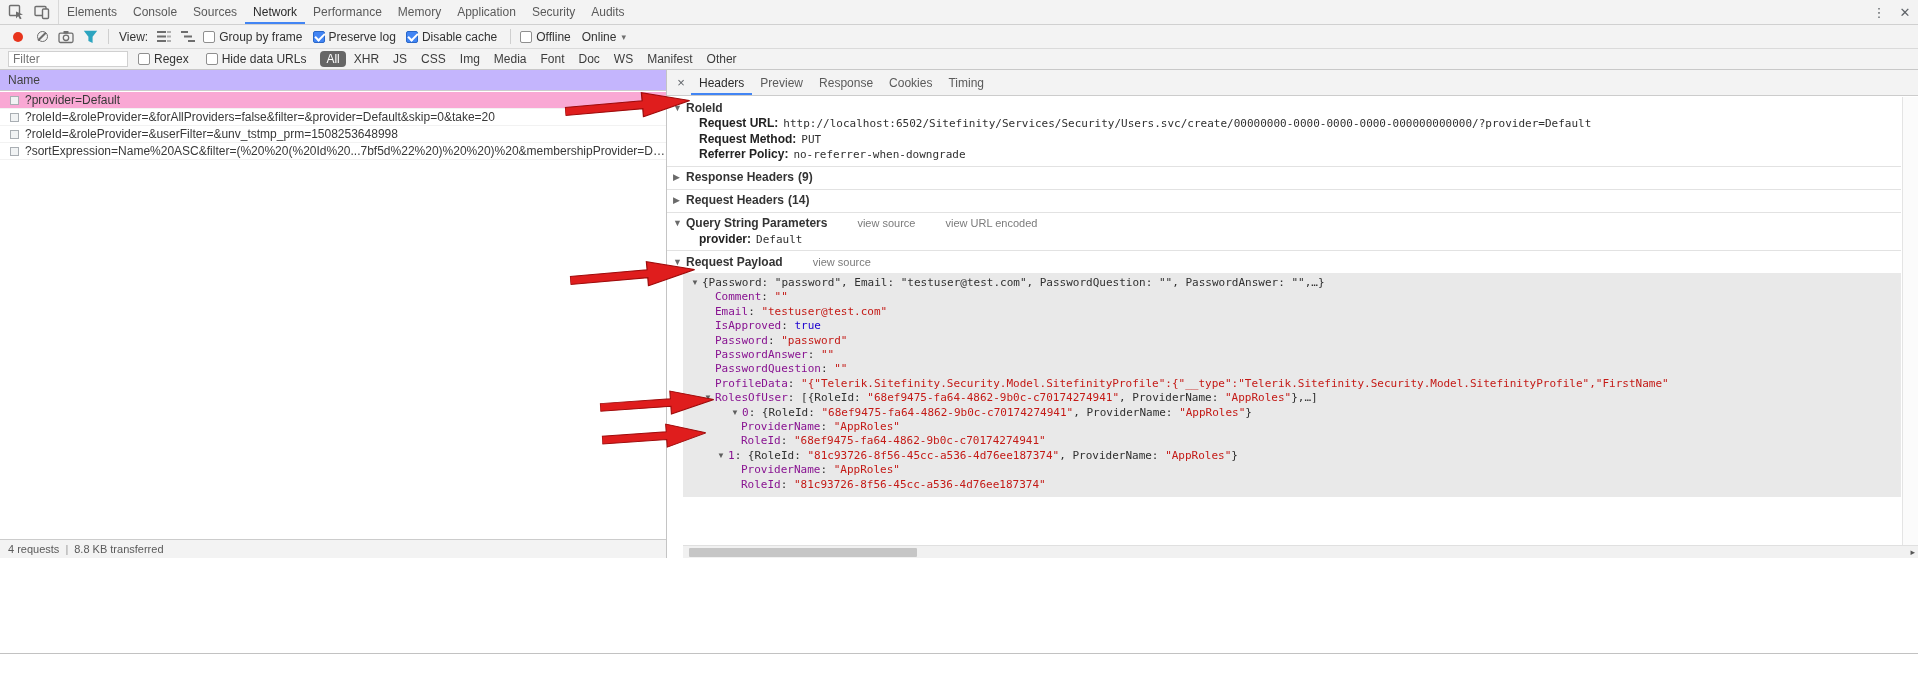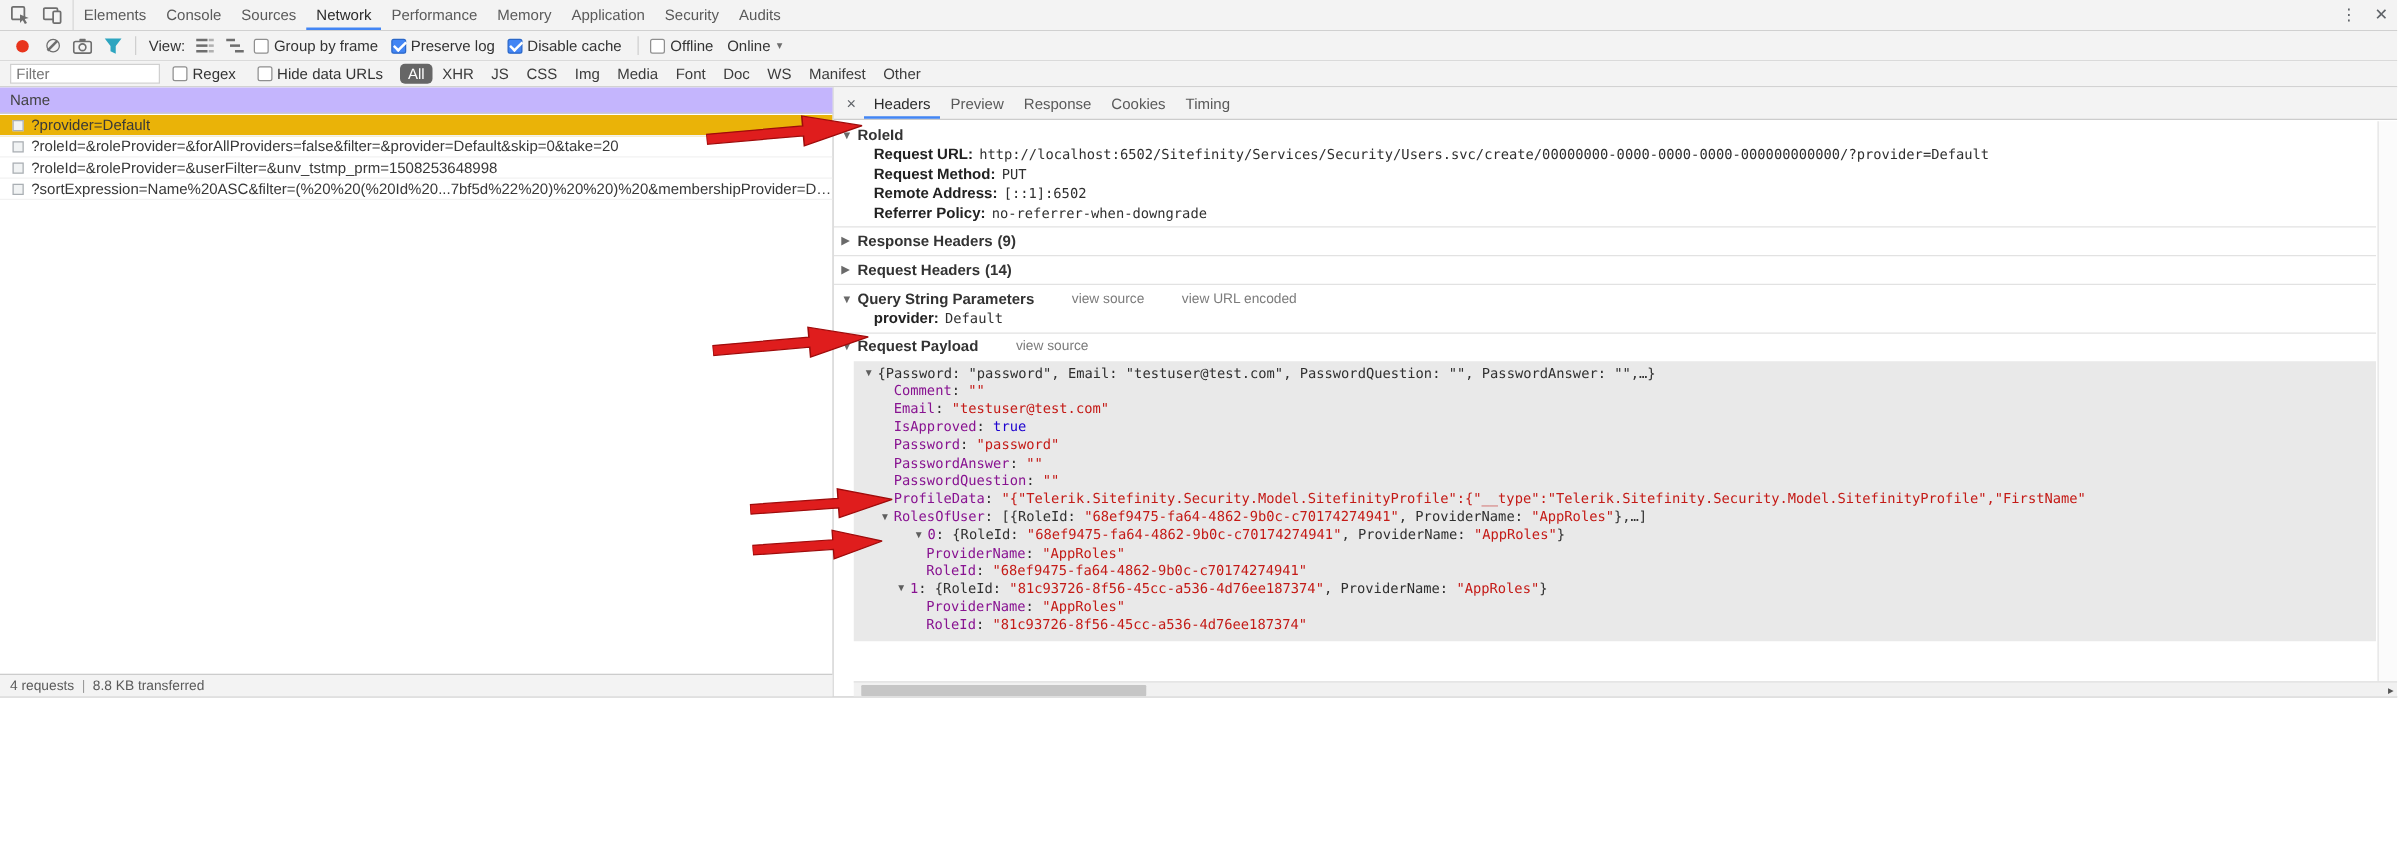--- a/index.html
+++ b/index.html
@@ -1,18 +1,18 @@
 <!DOCTYPE html>
 <html><head>
 <meta charset="utf-8">
 <style>
   * { box-sizing: border-box; margin: 0; padding: 0; }
   html,body { width:1918px; height:682px; background:#fff; font-family:"Liberation Sans","DejaVu Sans",sans-serif; font-size:12px; color:#333; overflow:hidden; }
 
-  .devtools { position:relative; width:1918px; height:558px; background:#fff; border-bottom:1px solid #c2c2c2; overflow:hidden; }
+  .devtools { position:relative; width:1918px; height:654px; background:#fff; border-bottom:1px solid #c2c2c2; overflow:hidden; }
 
   
   .tabbar { display:flex; align-items:stretch; height:25px; background:#f3f3f3; border-bottom:1px solid #d0d0d0; }
   .tab-icons { display:flex; align-items:center; padding:0 3px; border-right:1px solid #d8d8d8; }
   .ticon { width:26px; height:100%; display:flex; align-items:center; justify-content:center; }
   .tabs { display:flex; }
   .tab { padding:0 8px; display:flex; align-items:center; color:#5a5a5a; cursor:default; white-space:nowrap; }
   .tab.active { color:#2b2b2b; box-shadow: inset 0 -2px 0 #4285f4; }
   .tabbar-spacer { flex:1; }
   .winbtn { width:26px; display:flex; align-items:center; justify-content:center; color:#5f6368; font-size:13px; cursor:default; }
@@ -38,21 +38,21 @@
   .chips { display:flex; align-items:flex-end; gap:2px; color:#3c3c3c; }
   .chip { padding:1px 6px; border-radius:4px; cursor:default; }
   .chip.active { background:#666; color:#fff; }
 
   
   .panels { display:flex; height:488px; }
   .left-panel { position:relative; width:667px; flex:0 0 667px; border-right:1px solid #c4c4c4; background:#fff; }
   .col-header { height:21px; line-height:21px; padding-left:8px; border-bottom:1px solid #ccc; background:#c4b5fd; color:#424242; cursor:default; }
   .rows { position:absolute; top:22px; left:0; right:0; bottom:19px; overflow:hidden; }
   .req-row { display:flex; align-items:center; height:17px; padding-left:10px; color:#383838; border-bottom:1px solid #f2f2f2; white-space:nowrap; cursor:default; }
-  .req-row.selected { background:#eab308; }
+  .req-row.selected { background:#f9a8d4; }
   .req-icon { flex:0 0 auto; width:9px; height:9px; border:1px solid #a9aeb3; background:#f1f3f4; margin-right:6px; }
   .req-name { overflow:hidden; text-overflow:ellipsis; }
   .summary { position:absolute; bottom:0; left:0; right:0; height:19px; display:flex; align-items:center; gap:6px; padding-left:8px; background:#f3f3f3; border-top:1px solid #ccc; font-size:11px; color:#5a5a5a; }
   .sum-sep { color:#9a9a9a; }
 
   .right-panel { position:relative; flex:1; background:#fff; overflow:hidden; }
   .detail-tabs { display:flex; align-items:center; height:26px; background:#f3f3f3; border-bottom:1px solid #ccc; padding:0 4px; }
   .dt-close { width:20px; text-align:center; color:#5f6368; font-size:13px; cursor:default; }
   .dtabs { display:flex; height:100%; }
   .dtab { display:flex; align-items:center; padding:0 8px; color:#5a5a5a; cursor:default; }
@@ -319,23 +319,20 @@
 
               <div class="field">
                 <span class="fname">Request URL:</span><span class="fval">http://localhost:6502/Sitefinity/Services/Security/Users.svc/create/00000000-0000-0000-0000-000000000000/?provider=Default</span>
               </div>
 
               <div class="field">
                 <span class="fname">Request Method:</span><span class="fval">PUT</span>
               </div>
 
 
-              <div class="field">
-                <span class="fname">Remote Address:</span><span class="fval">[::1]:6502</span>
-              </div>
 
               <div class="field">
                 <span class="fname">Referrer Policy:</span><span class="fval">no-referrer-when-downgrade</span>
               </div>
             </div>
         </div>
 
         <div class="section">
           <div class="sec-h">
             <span class="tri">▶</span>

